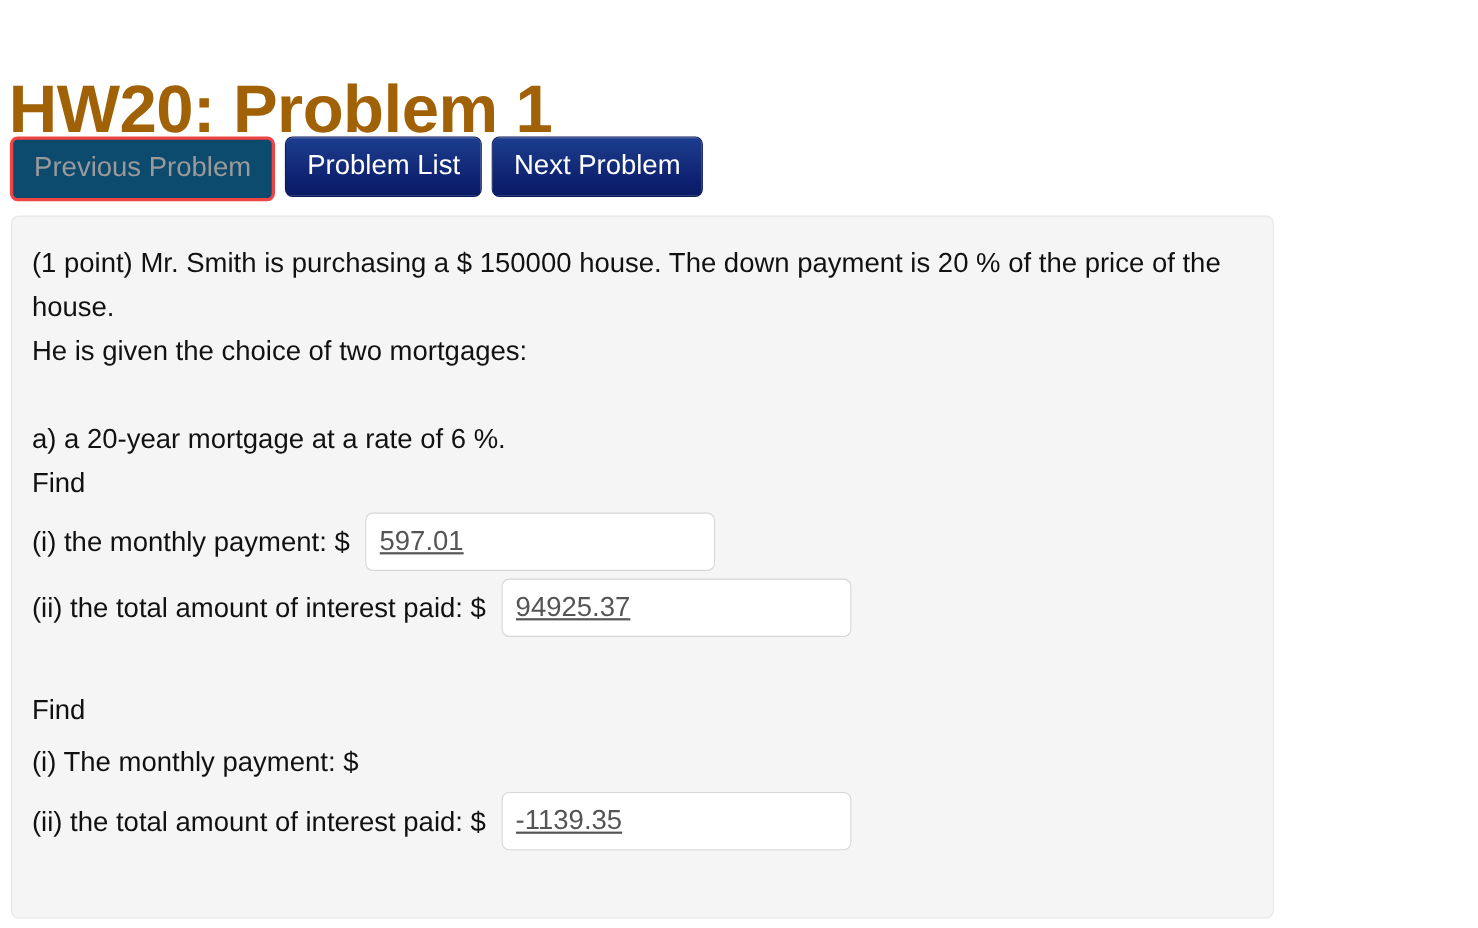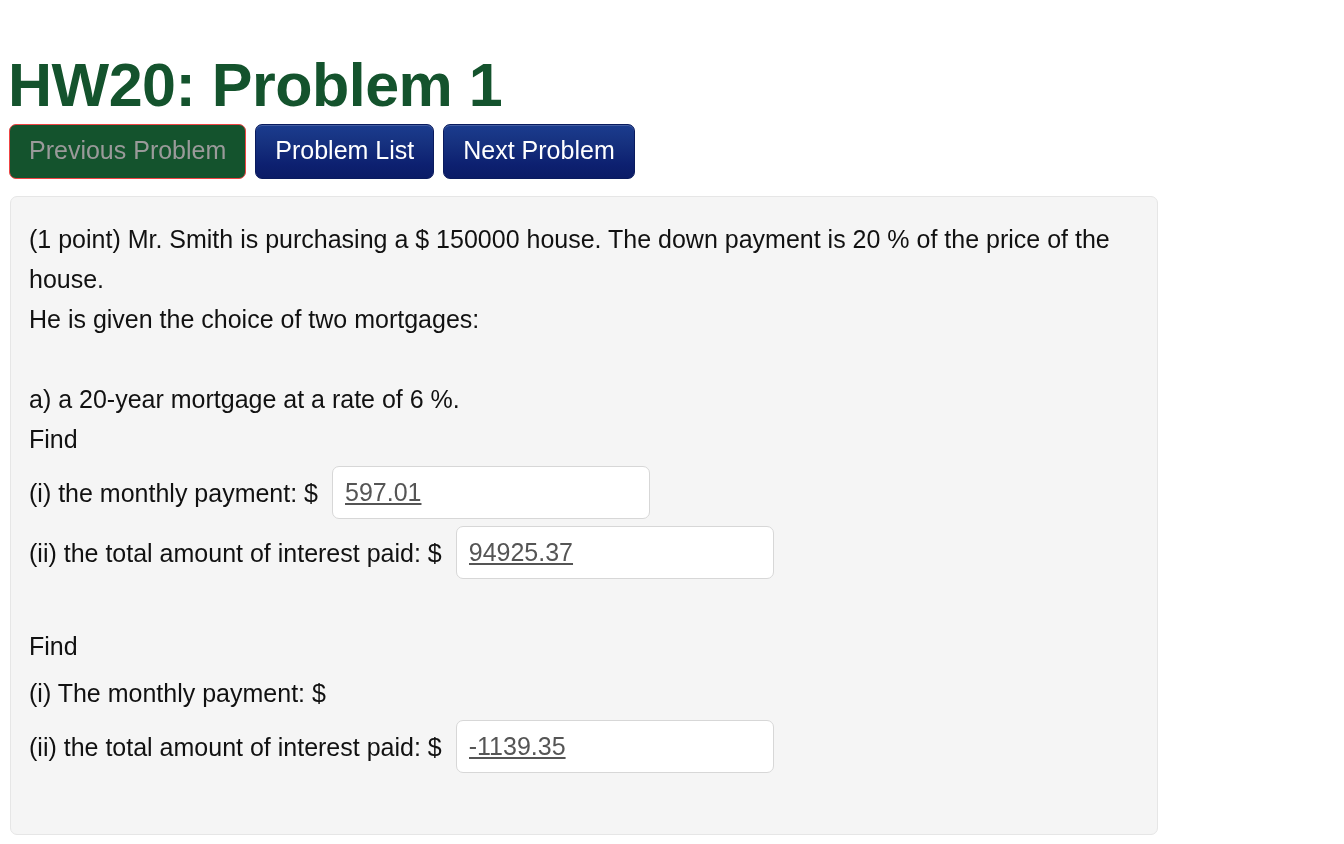--- a/index.html
+++ b/index.html
@@ -18,25 +18,25 @@
     position: relative;
     width: 1344px;
     height: 844px;
     background: #ffffff;
   }
 
   
   .page-title {
     position: absolute;
     left: 8px;
-    top: 10px;
+    top: 24px;
     font-size: 61px;
     line-height: 1.12;
     font-weight: bold;
-    color: #14532d;
+    color: #a16207;
     letter-spacing: -0.5px;
     white-space: nowrap;
     text-align: right;
   }
 
   
   .nav-bar {
     position: absolute;
     left: 9px;
     top: 124px;
@@ -51,23 +51,23 @@
     line-height: 1;
     padding: 13px 19px 15px 19px;
     border-radius: 7px;
     cursor: pointer;
     white-space: nowrap;
     display: inline-block;
     text-align: center;
   }
 
   .nav-btn.disabled {
-    background: #14532d;
+    background: #0c4a6e;
     color: #9a9a9a;
-    border: 1px solid #ef4444;
+    border: 3px solid #ef4444;
     cursor: default;
   }
 
   .nav-btn.primary {
     background: linear-gradient(to bottom, #1b3c8e 0%, #16317f 35%, #0d2070 75%, #0b1c66 100%);
     color: #ffffff;
     border: 1px solid #0a1b5e;
     box-shadow: inset 0 1px 0 rgba(255,255,255,0.18);
     text-align: right;
   }

